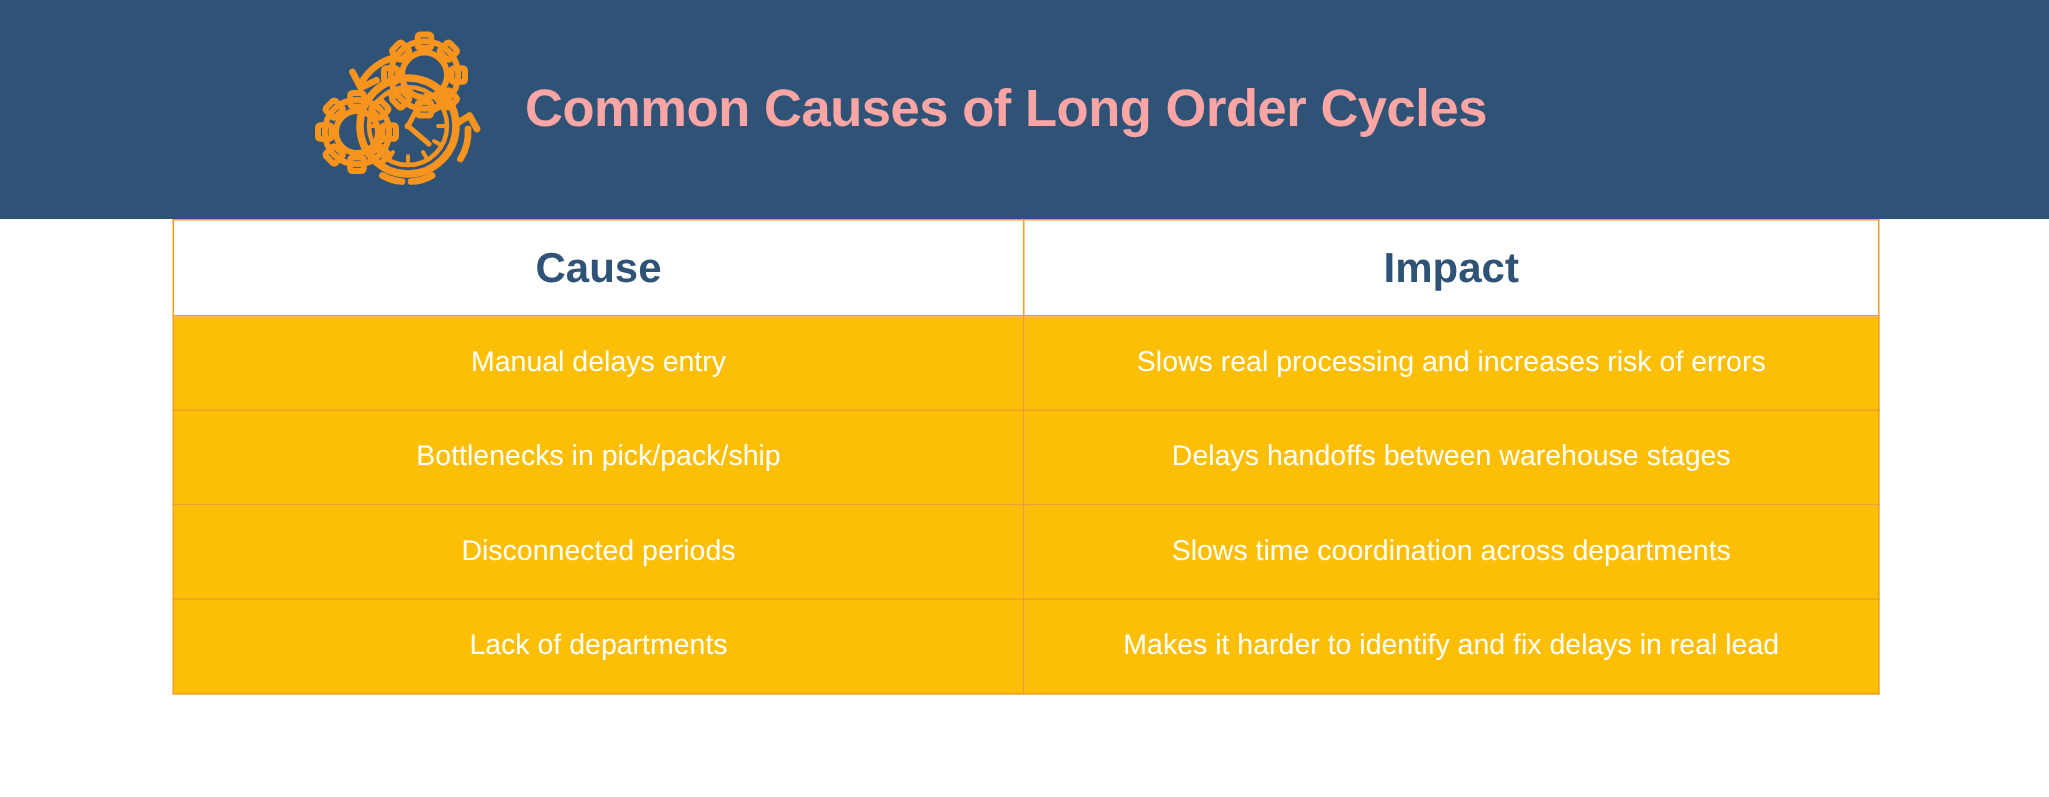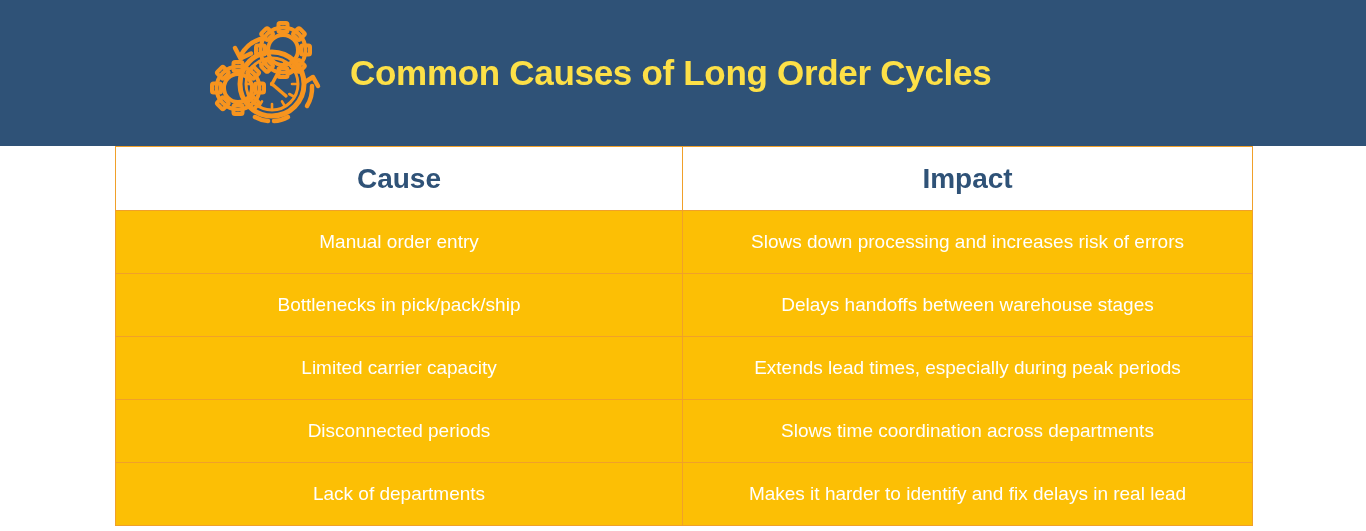--- a/index.html
+++ b/index.html
@@ -41,21 +41,21 @@
 
   .banner-icon svg { display: block; width: 128px; height: 110px; }
 
   .banner-title {
     position: absolute;
     left: 350px;
     top: 0;
     height: 146px;
     display: flex;
     align-items: center;
-    color: #fde047;
+    color: #fca5a5;
     font-size: 35px;
     font-weight: bold;
     letter-spacing: -0.3px;
     white-space: nowrap;
   }
 
   
   .table-wrap {
     position: absolute;
     left: 115px;
@@ -232,30 +232,26 @@
         <col class="col-impact">
       </colgroup>
       <thead>
         <tr>
           <th>Cause</th>
           <th>Impact</th>
         </tr>
       </thead>
       <tbody>
         <tr>
-          <td>Manual order entry</td>
-          <td>Slows down processing and increases risk of errors</td>
+          <td>Manual delays entry</td>
+          <td>Slows real processing and increases risk of errors</td>
         </tr>
         <tr>
           <td>Bottlenecks in pick/pack/ship</td>
           <td>Delays handoffs between warehouse stages</td>
-        </tr>
-        <tr>
-          <td>Limited carrier capacity</td>
-          <td>Extends lead times, especially during peak periods</td>
         </tr>
         <tr>
           <td>Disconnected periods</td>
           <td>Slows time coordination across departments</td>
         </tr>
         <tr>
           <td>Lack of departments</td>
           <td>Makes it harder to identify and fix delays in real lead</td>
         </tr>
       </tbody>

